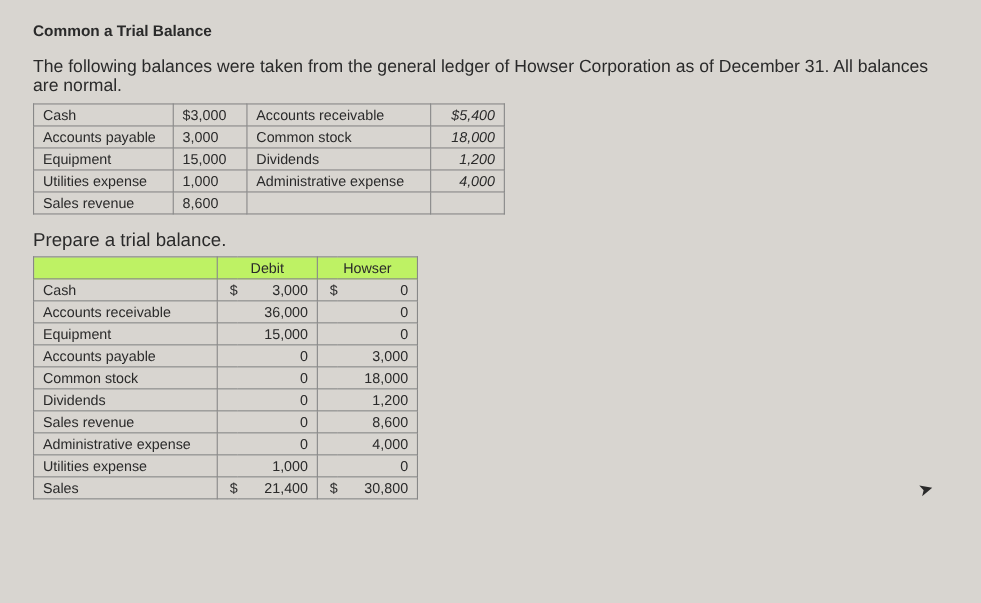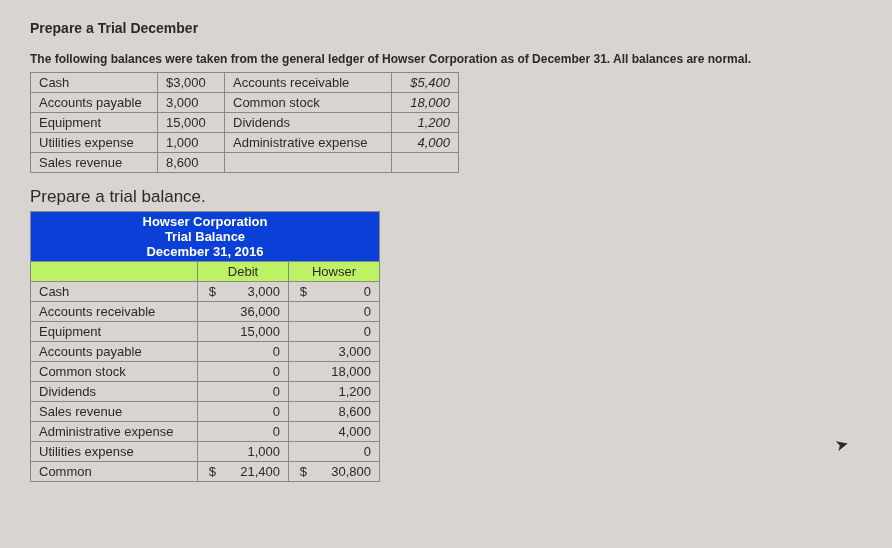--- a/index.html
+++ b/index.html
@@ -13,22 +13,21 @@
       height: 548px;
       box-sizing: border-box;
     }
     h2 {
       font-size: 14px;
       margin: 0 0 4px 0;
       font-weight: bold;
     }
     .intro {
       margin: 16px 0 6px 0;
-      font-size: 12px;
-      font-weight: bold;
+      font-size: 16px;
     }
     table {
       border-collapse: collapse;
     }
     .ledger-table td {
       border: 1px solid #888;
       padding: 2px 8px;
       font-size: 13px;
       vertical-align: middle;
     }
@@ -64,21 +63,21 @@
       position: absolute;
       left: 835px;
       top: 435px;
       font-size: 16px;
       transform: rotate(-15deg);
     }
   </style>
 </head>
 <body>
 
-<h2>Prepare a Trial December</h2>
+<h2>Common a Trial Balance</h2>
 <p class="intro">The following balances were taken from the general ledger of Howser Corporation as of December 31. All balances are normal.</p>
 
 <table class="ledger-table">
   <tbody id="ledger-body">
       <tr>
         <td class="label">Cash</td>
         <td class="amt">$3,000</td>
         <td class="label2">Accounts receivable</td>
         <td class="amt2">$5,400</td>
       </tr>
@@ -106,27 +105,20 @@
         <td class="label2"></td>
         <td class="amt2"></td>
       </tr>
     </tbody>
 </table>
 
 <p class="sub">Prepare a trial balance.</p>
 
 <table class="trial-table">
   <tbody>
-      <tr>
-    <td class="trial-header" colspan="5">
-      <div>Howser Corporation</div>
-      <div>Trial Balance</div>
-      <div>December 31, 2016</div>
-    </td>
-  </tr>
   <tr>
     <td class="acct colhead"></td>
     <td class="colhead" colspan="2">Debit</td>
     <td class="colhead" colspan="2">Howser</td>
   </tr>
   </tbody>
     <tbody id="trial-body">
       <tr>
         <td class="acct">Cash</td>
         <td class="sym">$</td>
@@ -184,21 +176,21 @@
         <td class="num num-first">4,000</td>
       </tr>
       <tr>
         <td class="acct">Utilities expense</td>
         <td class="sym"></td>
         <td class="num num-first">1,000</td>
         <td class="sym"></td>
         <td class="num num-first">0</td>
       </tr>
       <tr>
-        <td class="acct">Common</td>
+        <td class="acct">Sales</td>
         <td class="sym">$</td>
         <td class="num num-first">21,400</td>
         <td class="sym">$</td>
         <td class="num num-first">30,800</td>
       </tr>
     </tbody>
 </table>
 
 <div class="cursor">➤</div>
 

